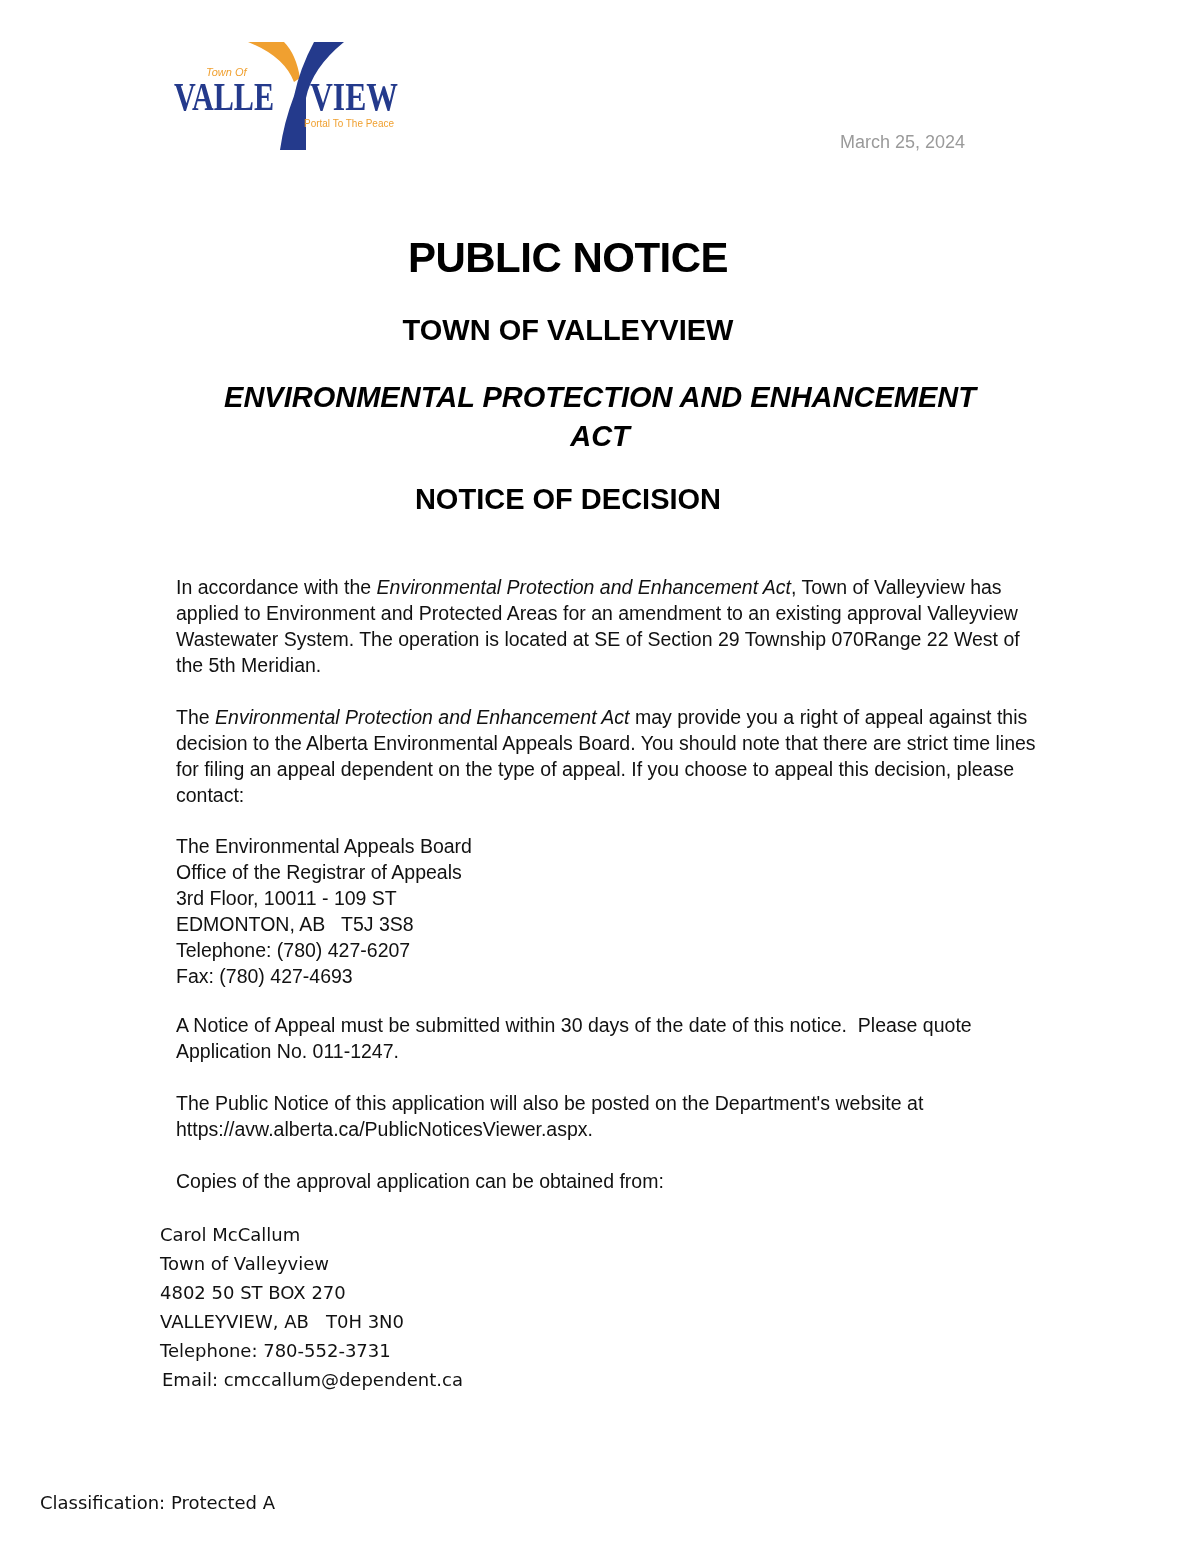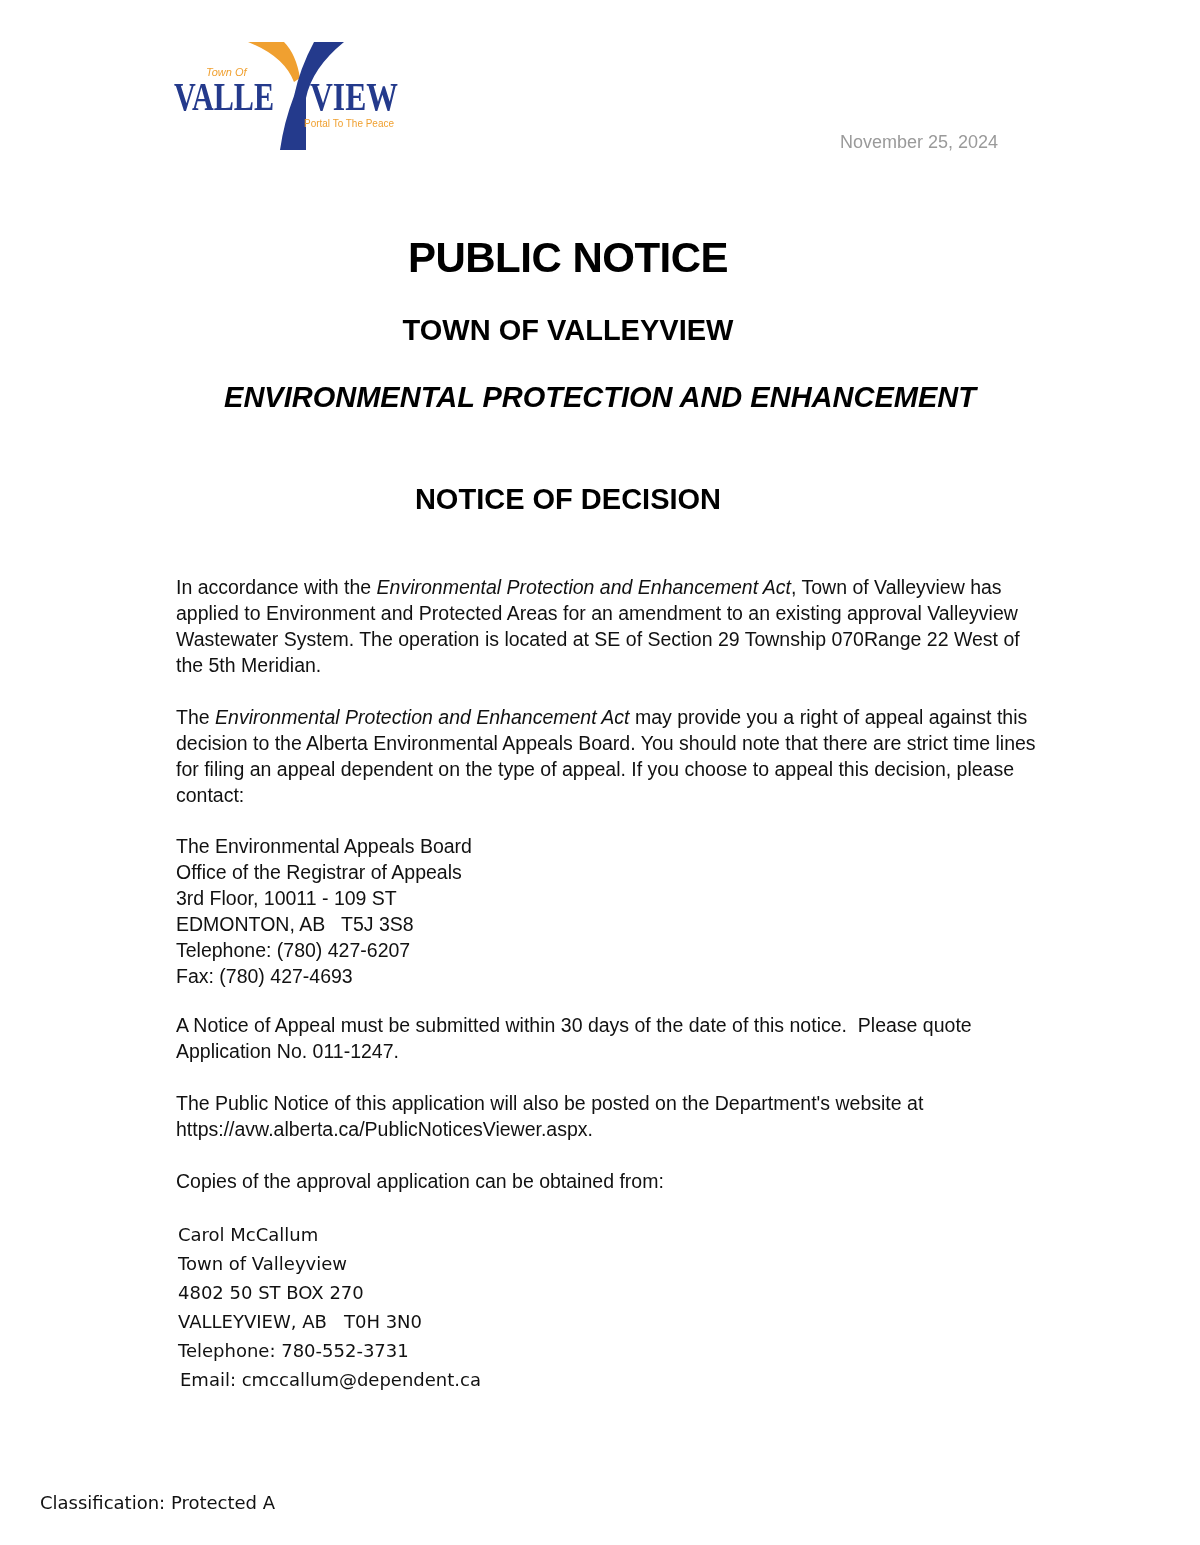--- a/index.html
+++ b/index.html
@@ -12,21 +12,21 @@
     .t2 { top: 314px; font-size: 29px; }
     .t3 { top: 378px; font-size: 29px; font-style: italic; line-height: 39px; left: 180px; width: 840px; }
     .t4 { top: 483px; font-size: 29px; }
     .body { position: absolute; left: 176px; width: 860px; font-size: 19.5px; line-height: 26px; color: #111; }
     .p1 { top: 574px; }
     .p2 { top: 704px; }
     .addr { top: 833px; }
     .p3 { top: 1012px; }
     .p4 { top: 1090px; }
     .p5 { top: 1168px; }
-    .contact { position: absolute; left: 178px; top: 1220px; font-family: "DejaVu Sans", sans-serif;
+    .contact { position: absolute; left: 160px; top: 1220px; font-family: "DejaVu Sans", sans-serif;
                font-size: 18px; line-height: 29px; color: #111; }
     .contact div:last-child { padding-left: 2px; }
     .classif { position: absolute; left: 40px; top: 1492px; font-family: "DejaVu Sans", sans-serif;
                font-size: 18px; color: #111; }
     p { margin: 0; }
     .line { display: block; white-space: nowrap; }
   </style>
 </head>
 <body>
 
@@ -36,26 +36,27 @@
     <path d="M76 4 L112 4 Q124 16 128 40 L122 44 Q112 18 76 4 Z" fill="#f0a030"></path>
 
     <path d="M142 4 L172 4 Q140 30 134 60 L134 112 L108 112 Q112 84 122 58 Q128 30 142 4 Z" fill="#243a8c"></path>
     <text x="34" y="38" font-family="Liberation Sans, sans-serif" font-size="11" font-style="italic" fill="#f0a030">Town Of</text>
     <text x="2" y="72" font-family="Liberation Serif, serif" font-weight="bold" font-size="40" fill="#243a8c" textLength="100" lengthAdjust="spacingAndGlyphs">VALLE</text>
     <text x="138" y="72" font-family="Liberation Serif, serif" font-weight="bold" font-size="40" fill="#243a8c" textLength="88" lengthAdjust="spacingAndGlyphs">VIEW</text>
     <text x="132" y="89" font-family="Liberation Sans, sans-serif" font-size="10" fill="#f0a030" textLength="90" lengthAdjust="spacingAndGlyphs">Portal To The Peace</text>
   </svg>
 </div>
 
-<div class="date">November 25, 2024</div>
+<div class="date">March 25, 2024</div>
 
 <div class="title t1">PUBLIC NOTICE</div>
 <div class="title t2">TOWN OF VALLEYVIEW</div>
 <div class="title t3">
   <span class="line">ENVIRONMENTAL PROTECTION AND ENHANCEMENT</span>
+  <span class="line">ACT</span>
 </div>
 <div class="title t4">NOTICE OF DECISION</div>
 
 <div class="body p1">
   <p><span>In accordance with the </span><i>Environmental Protection and Enhancement Act</i><span>, Town of Valleyview has applied to Environment and Protected Areas for an amendment to an existing approval Valleyview Wastewater System.  The operation is located at SE of Section 29 Township 070Range 22 West of the 5th Meridian.</span></p>
 </div>
 
 <div class="body p2">
   <p><span>The </span><i>Environmental Protection and Enhancement Act</i><span> may provide you a right of appeal against this decision to the Alberta Environmental Appeals Board.  You should note that there are strict time lines for filing an appeal dependent on the type of appeal.  If you choose to appeal this decision, please contact:</span></p>
 </div>

